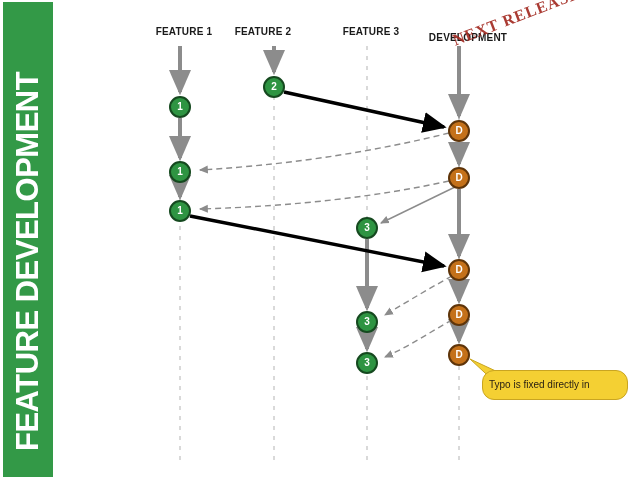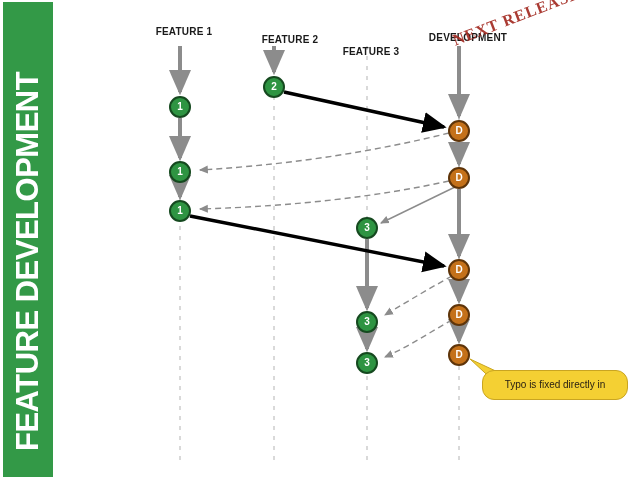--- a/index.html
+++ b/index.html
@@ -96,21 +96,20 @@
     left:482px;top:370px;
     width:146px;
     padding:7px 6px 8px 6px;
     box-sizing:border-box;
     background:#F4D033;
     border:1px solid #C9A521;
     border-radius:12px;
     color:#2A2113;
     font-size:10px;
     line-height:13px;
-    text-align:center;
     font-family:"Liberation Sans", sans-serif;
   }
   svg{position:absolute;left:0;top:0;}
 </style>
 </head>
 <body>
 
 <div id="stage">
 
   <div class="banner">
@@ -167,22 +166,22 @@
     </g>
 
     <g stroke="#8C8C8C" stroke-width="1.4" fill="none">
       <line x1="455" y1="187" x2="381" y2="223" marker-end="url(#mk-dash)"></line>
     </g>
 
     <path d="M470,359 L500,373 L498,385 Z" fill="#F4D033" stroke="#C9A521" stroke-width="1"></path>
   </svg>
 
   <div class="col-header" style="left:180px;top:26px;">FEATURE 1</div>
-  <div class="col-header" style="left:286px;top:26px;margin-top:8px;">FEATURE 2</div>
-  <div class="col-header" style="left:367px;top:26px;margin-top:20px;">FEATURE 3</div>
+  <div class="col-header" style="left:259px;top:26px;">FEATURE 2</div>
+  <div class="col-header" style="left:367px;top:26px;">FEATURE 3</div>
   <div class="col-header" style="left:464px;top:32px;">DEVELOPMENT</div>
 
   <div class="stamp">NEXT RELEASE</div>
 
   <div class="node feature" style="left:180px;top:107px;">1</div>
   <div class="node feature" style="left:180px;top:172px;">1</div>
   <div class="node feature" style="left:180px;top:211px;">1</div>
 
   <div class="node feature" style="left:274px;top:87px;">2</div>
 

